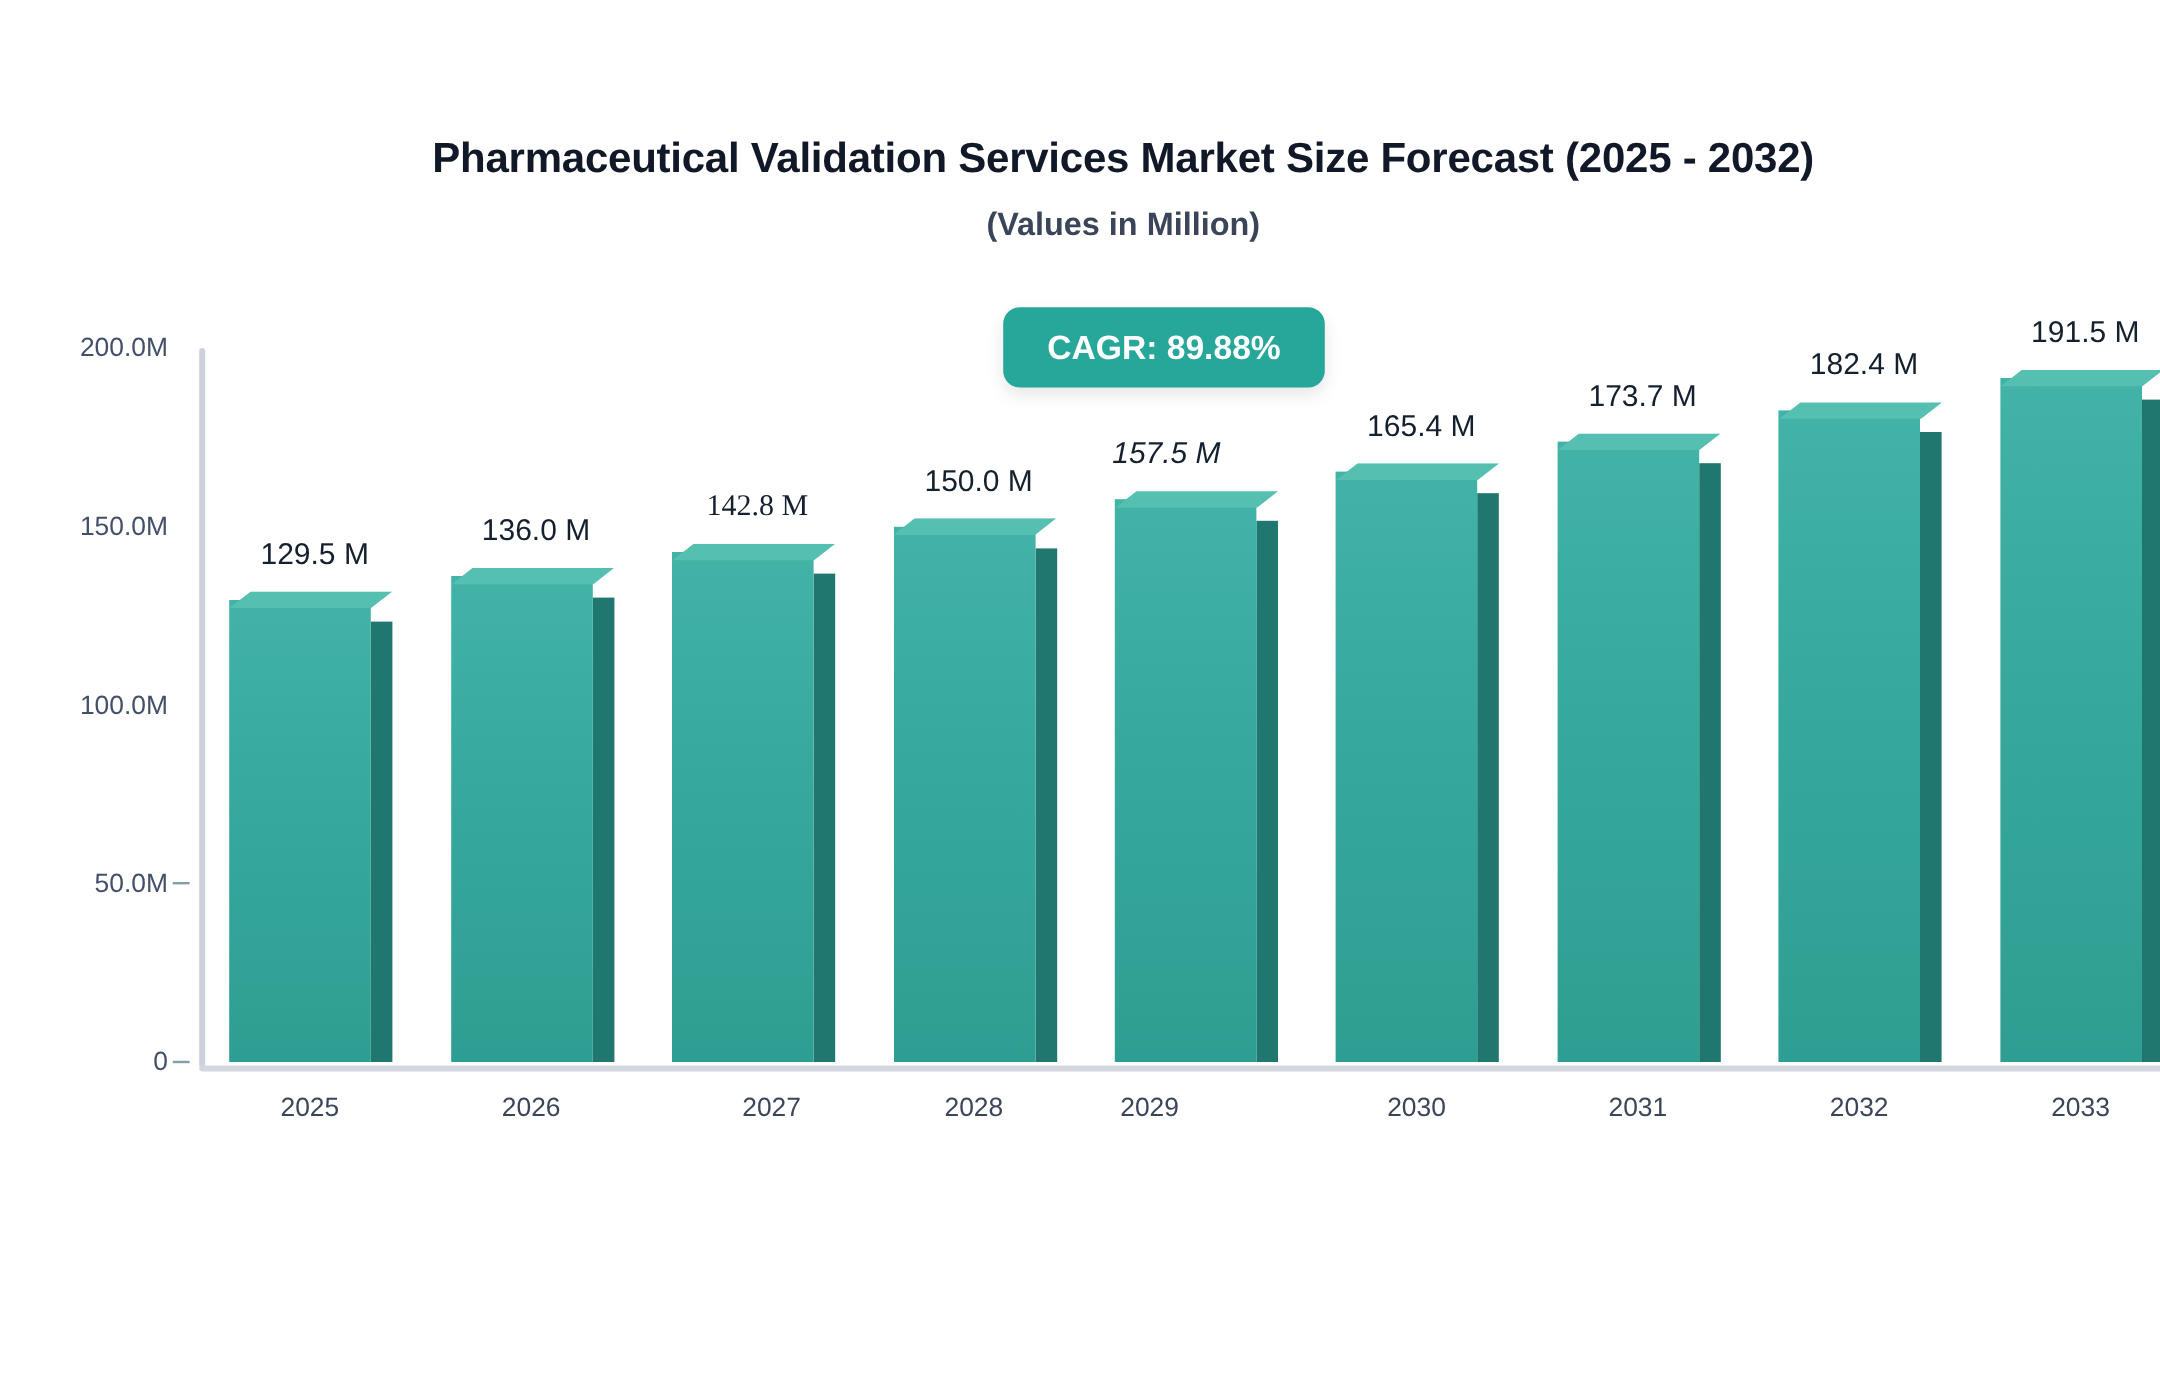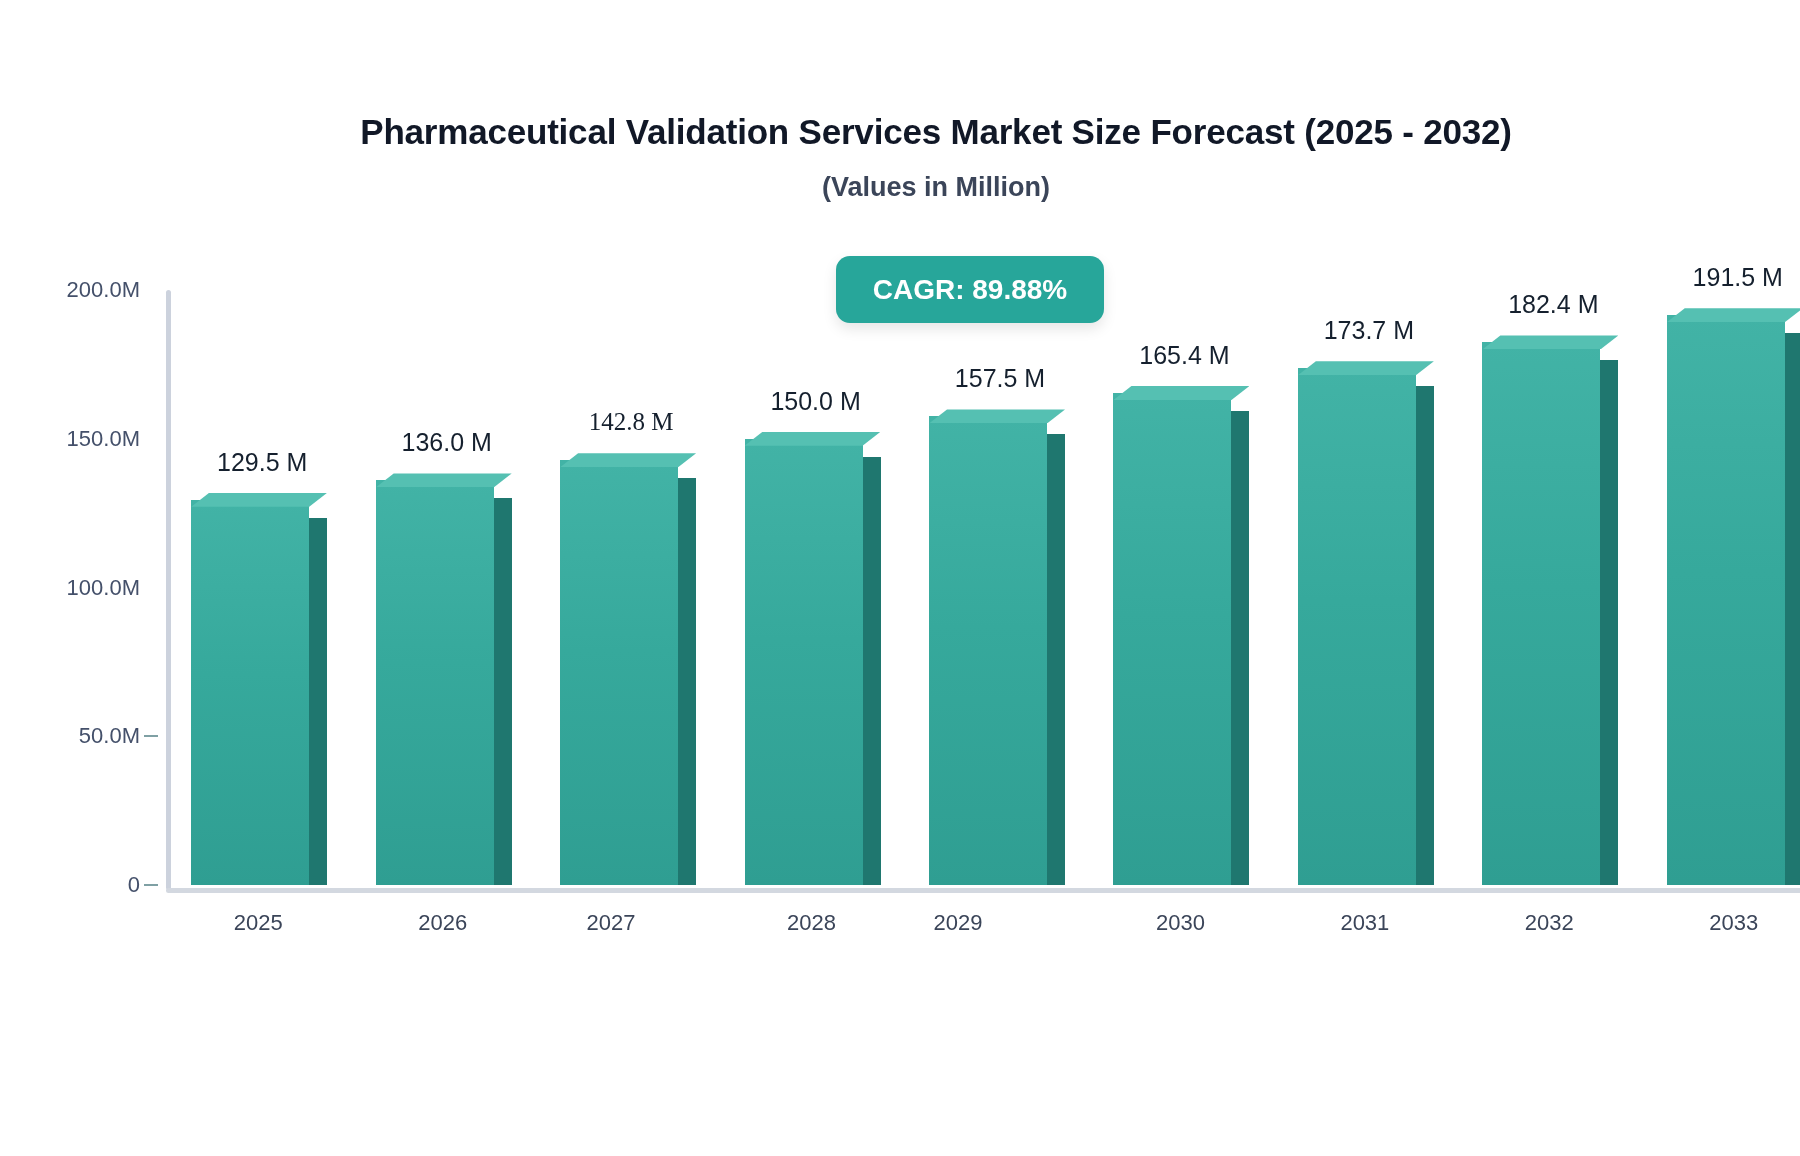--- a/index.html
+++ b/index.html
@@ -221,21 +221,21 @@
           <div class="bar-side" style="left: 118px; height: 428.25px;"></div>
           <div class="bar-front" style="height: 446.25px;"></div>
           <div class="bar-top" style="left: 0px; width: 136px; bottom: 439.25px; clip-path: polygon(0px 100%, 18px 0px, 100% 0px, 118px 100%);"></div>
         </div>
         <div class="bar-label" style="left: 529.556px; top: 96.75px;">150.0 M</div>
         <div class="bar-group" style="left: 763px; width: 118px; height: 468.562px;">
           <div class="bar-side" style="left: 118px; height: 450.562px;"></div>
           <div class="bar-front" style="height: 468.562px;"></div>
           <div class="bar-top" style="left: 0px; width: 136px; bottom: 461.562px; clip-path: polygon(0px 100%, 18px 0px, 100% 0px, 118px 100%);"></div>
         </div>
-        <div class="bar-label" style="left: 714px; top: 74.4375px;">157.5 M</div>
+        <div class="bar-label" style="left: 686px; top: 74.4375px; font-style: italic;">157.5 M</div>
         <div class="bar-group" style="left: 947.444px; width: 118px; height: 492.065px;">
           <div class="bar-side" style="left: 118px; height: 474.065px;"></div>
           <div class="bar-front" style="height: 492.065px;"></div>
           <div class="bar-top" style="left: 0px; width: 136px; bottom: 485.065px; clip-path: polygon(0px 100%, 18px 0px, 100% 0px, 118px 100%);"></div>
         </div>
         <div class="bar-label" style="left: 898.444px; top: 50.935px;">165.4 M</div>
         <div class="bar-group" style="left: 1131.89px; width: 118px; height: 516.757px;">
           <div class="bar-side" style="left: 118px; height: 498.757px;"></div>
           <div class="bar-front" style="height: 516.757px;"></div>
           <div class="bar-top" style="left: 0px; width: 136px; bottom: 509.757px; clip-path: polygon(0px 100%, 18px 0px, 100% 0px, 118px 100%);"></div>
@@ -250,21 +250,21 @@
         <div class="bar-group" style="left: 1500.78px; width: 118px; height: 569.712px;">
           <div class="bar-side" style="left: 118px; height: 551.712px;"></div>
           <div class="bar-front" style="height: 569.712px;"></div>
           <div class="bar-top" style="left: 0px; width: 136px; bottom: 562.712px; clip-path: polygon(0px 100%, 18px 0px, 100% 0px, 118px 100%);"></div>
         </div>
         <div class="bar-label" style="left: 1451.78px; top: -26.7125px;">191.5 M</div>
       </div>
     <div id="xlabels">
         <div class="x-label" style="left: -7.77778px;">2025</div>
         <div class="x-label" style="left: 176.667px;">2026</div>
-        <div class="x-label" style="left: 345px;">2027</div>
+        <div class="x-label" style="left: 377px;">2027</div>
         <div class="x-label" style="left: 545.556px;">2028</div>
         <div class="x-label" style="left: 692px;">2029</div>
         <div class="x-label" style="left: 914.444px;">2030</div>
         <div class="x-label" style="left: 1098.89px;">2031</div>
         <div class="x-label" style="left: 1283.33px;">2032</div>
         <div class="x-label" style="left: 1467.78px;">2033</div>
       </div>
   </div>
 
 

